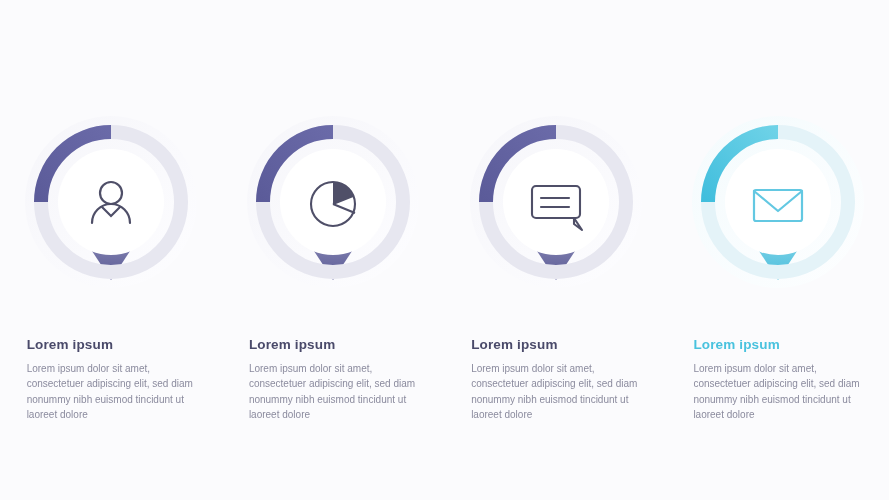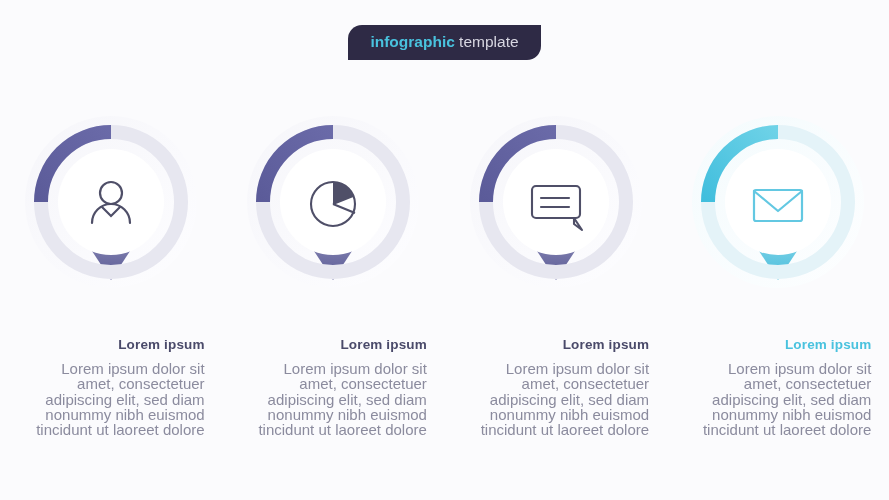--- a/index.html
+++ b/index.html
@@ -49,44 +49,41 @@
 
   
   .pin {
     position:relative;
     width:180px; height:205px;
     flex:none;
   }
   .pin svg { display:block; width:180px; height:205px; overflow:visible; }
 
   
-  .caption { width:178px; text-align:right; margin-top:20px;margin-left:9px; }
+  .caption { width:178px; text-align:left; margin-top:20px;margin-left:9px; }
   .cap-title {
     font-size:13.5px;
     font-weight:bold;
     color:#4a4a6a;
     letter-spacing:.15px;
   }
   .cap-title.accent { color:#49c2de; }
   .cap-body {
     margin-top:9px;
-    font-size:15px;
+    font-size:10px;
     line-height:15.3px;
     color:#8b8b9e;
   }
 </style>
 </head>
 <body>
 
 <div id="stage">
 
   <div class="header">
-    <div class="badge">
-      <span class="badge-strong">infographic</span><span class="badge-light"> template</span>
-    </div>
   </div>
 
   <div class="cols">
 
     <div class="col">
       <div class="pin">
         <svg viewBox="0 0 180 205" xmlns="http://www.w3.org/2000/svg">
           <defs>
             <linearGradient id="halo1" x1="0" y1="0" x2="1" y2="1">
               <stop offset="0" stop-color="#f6f6fa"></stop>

